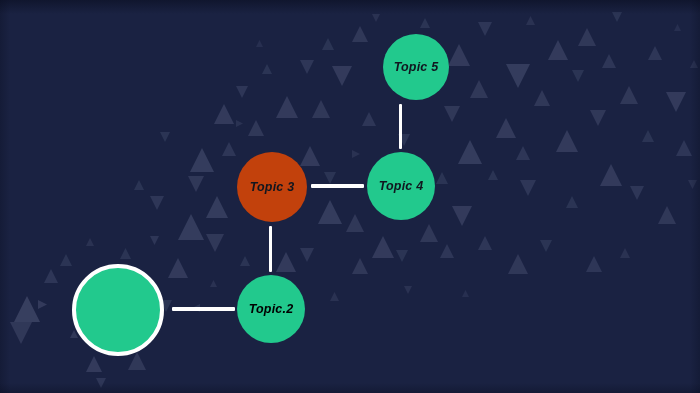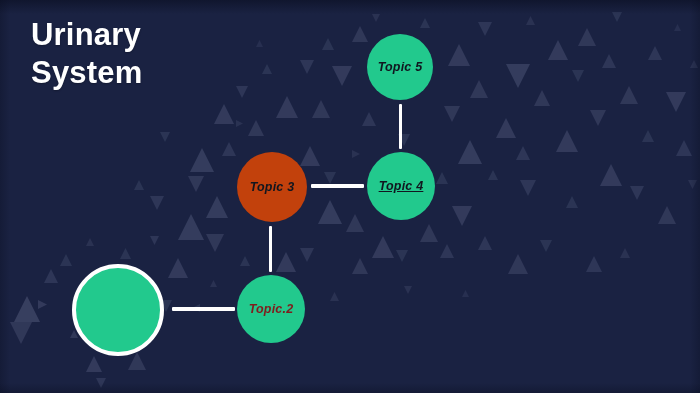--- a/index.html
+++ b/index.html
@@ -181,39 +181,37 @@
       <polygon points="259.5,40 263,47 256,47" fill="#8b93b5" fill-opacity="0.12"></polygon>
       <polygon points="372,14 380,14 376,22" fill="#8b93b5" fill-opacity="0.14"></polygon>
       <polygon points="530.5,16 535,25 526,25" fill="#8b93b5" fill-opacity="0.14"></polygon>
       <polygon points="677.5,24 681,31 674,31" fill="#8b93b5" fill-opacity="0.12"></polygon>
       <polygon points="688,180 697,180 692.5,189" fill="#8b93b5" fill-opacity="0.14"></polygon>
       <polygon points="694,60 698,68 690,68" fill="#8b93b5" fill-opacity="0.14"></polygon>
     </svg>
 
   <div id="vignette"></div>
 
-  <div id="title">Urinary
-System</div>
 
   <div id="connectors">
       <div class="connector" style="background: rgb(255, 255, 255); left: 172px; top: 307px; width: 63px; height: 4px;"></div>
       <div class="connector" style="background: rgb(255, 255, 255); left: 268.5px; top: 226px; width: 3px; height: 46px;"></div>
       <div class="connector" style="background: rgb(255, 255, 255); left: 311px; top: 184px; width: 53px; height: 4px;"></div>
       <div class="connector" style="background: rgb(255, 255, 255); left: 398.5px; top: 104px; width: 3px; height: 45px;"></div>
     </div>
 
   <div id="nodes">
       <div class="node root" style="left: 72px; top: 264px; width: 92px; height: 92px; background: rgb(34, 201, 141);"></div>
       <div class="node" style="left: 237px; top: 275px; width: 68px; height: 68px; background: rgb(34, 201, 141);">
-        <span class="node-label" style="color: #7f1d1d;">Topic.2</span>
+        <span class="node-label" style="color: #000000;">Topic.2</span>
       </div>
       <div class="node" style="left: 237px; top: 152px; width: 70px; height: 70px; background: #c2410c;">
         <span class="node-label" style="color: rgb(17, 22, 31);">Topic 3</span>
       </div>
       <div class="node" style="left: 367px; top: 152px; width: 68px; height: 68px; background: rgb(34, 201, 141);">
-        <span class="node-label" style="color: rgb(17, 22, 31); text-decoration: underline;">Topic 4</span>
-      </div>
-      <div class="node" style="left: 367px; top: 34px; width: 66px; height: 66px; background: rgb(34, 201, 141); text-align: center;">
+        <span class="node-label" style="color: rgb(17, 22, 31);">Topic 4</span>
+      </div>
+      <div class="node" style="left: 383px; top: 34px; width: 66px; height: 66px; background: rgb(34, 201, 141); text-align: center;">
         <span class="node-label" style="color: rgb(17, 22, 31);">Topic 5</span>
       </div>
     </div>
 
 </div>
 
 </body></html>

